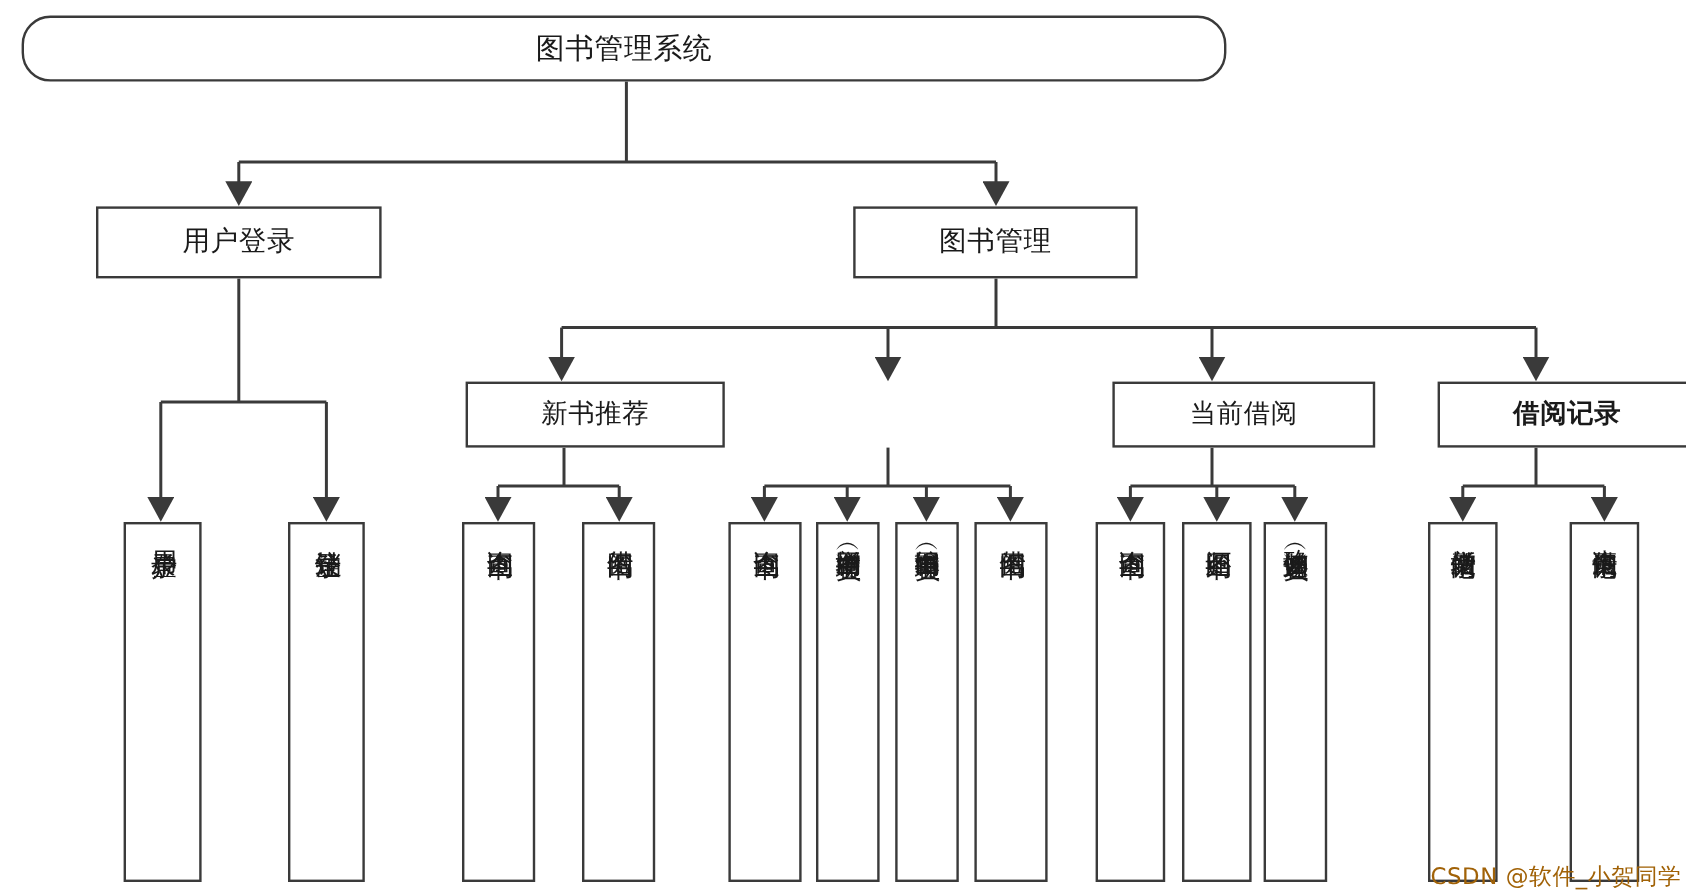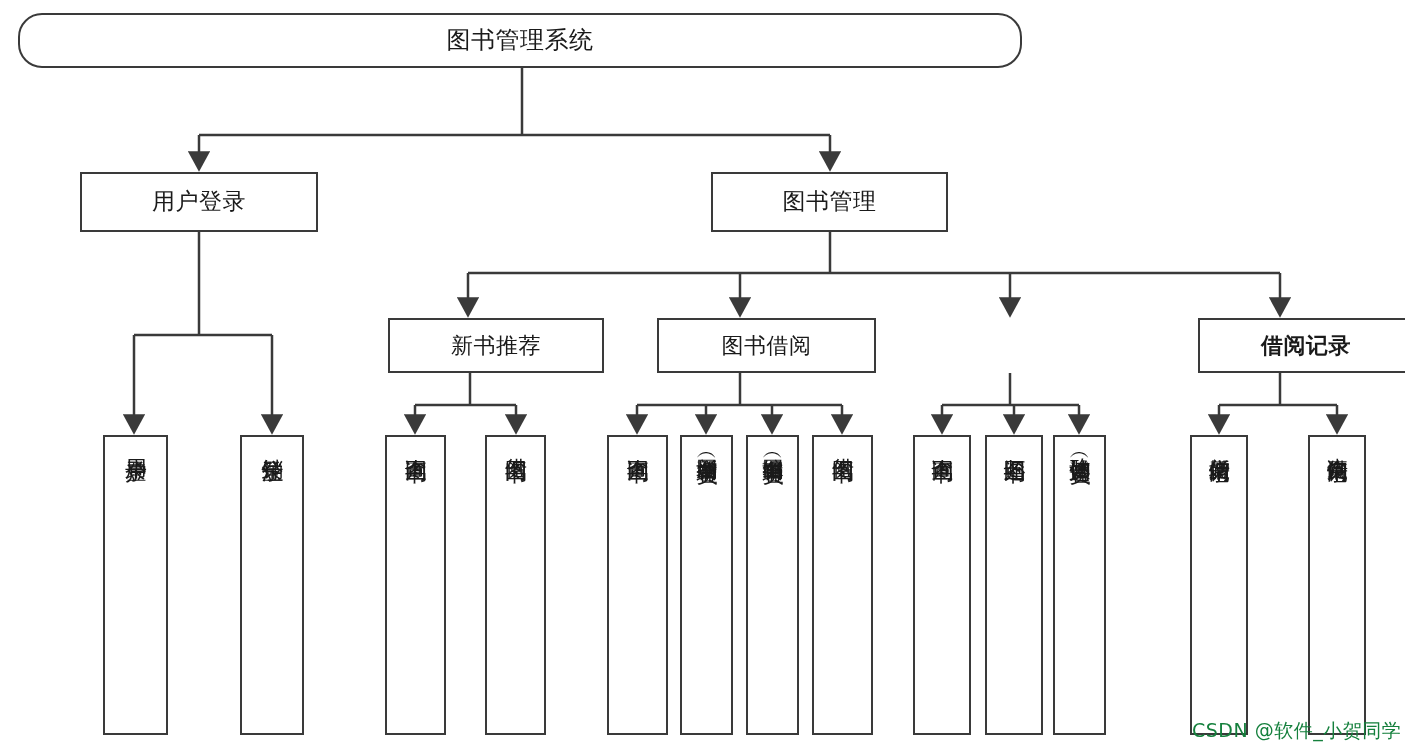--- a/index.html
+++ b/index.html
@@ -58,21 +58,21 @@
     letter-spacing: 1px;
     white-space: nowrap;
   }
   .node-leaf.tall-text .lbl {
     font-size: 21px;
     line-height: 1.18;
   }
   .watermark {
     position: absolute;
     font-size: 19px;
-    color: #15803d;
+    color: #a16207;
     white-space: nowrap;
     z-index: 5;
     letter-spacing: 0.5px;
   }
 </style>
 </head>
 <body>
 
 <div id="canvas">
 
@@ -133,22 +133,22 @@
   <div class="node node-l1" style="left:80px; top:172px; width:238px; height:60px;">
     <span class="lbl">用户登录</span>
   </div>
   <div class="node node-l1" style="left:711px; top:172px; width:237px; height:60px;">
     <span class="lbl">图书管理</span>
   </div>
 
   <div class="node node-l2" style="left:362px; top:318px; width:216px; height:55px;">
     <span class="lbl">新书推荐</span>
   </div>
-  <div class="node node-l2" style="left:631px; top:318px; width:219px; height:55px;">
-    <span class="lbl">图书借阅</span>
+  <div class="node node-l2" style="left:901px; top:318px; width:219px; height:55px;">
+    <span class="lbl">当前借阅</span>
   </div>
   <div class="node node-l2" style="left:1172px; top:318px; width:216px; height:55px;font-weight:bold;">
     <span class="lbl">借阅记录</span>
   </div>
 
   <div class="node node-leaf" style="left:103px; top:435px; width:65px; height:300px;">
     <span class="lbl">用户登录</span>
   </div>
   <div class="node node-leaf" style="left:240px; top:435px; width:64px; height:300px;">
     <span class="lbl">注销登录</span>

